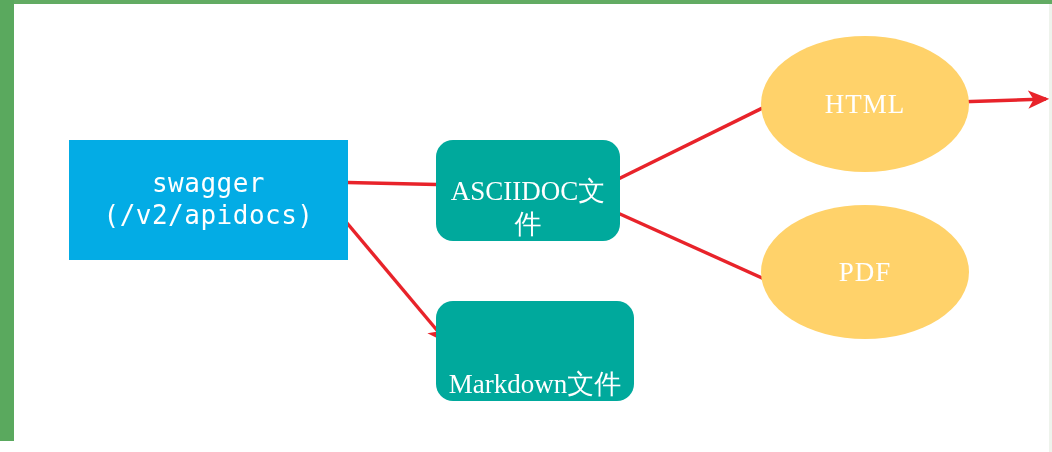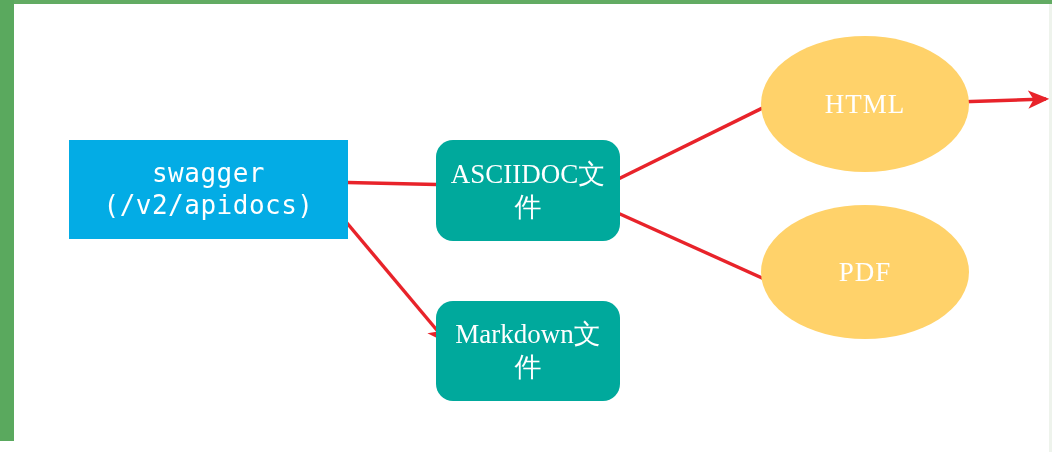--- a/index.html
+++ b/index.html
@@ -40,40 +40,41 @@
     display: flex;
     align-items: center;
     justify-content: center;
     text-align: center;
     color: #ffffff;
     box-sizing: border-box;
     line-height: 1.22;
   }
   .node-rect-blue {
     left: 69px; top: 140px;
-    width: 279px; height: 99px;
+    width: 279px; height: 120px;
     background: #03ace5;
     font-family: "DejaVu Sans Mono", "Liberation Mono", monospace;
     font-size: 26px;
     letter-spacing: 0.5px;
     padding: 0 6px;
   }
   .node-rounded-teal {
     background: #00a99c;
     border-radius: 17px;
     font-size: 27px;
     padding: 0 8px;
+    align-items: flex-end;
   }
   .node-asciidoc {
     left: 436px; top: 140px;
     width: 184px; height: 101px;
   }
   .node-markdown {
     left: 436px; top: 301px;
-    width: 184px; height: 100px;
+    width: 198px; height: 100px;
   }
   .node-ellipse-amber {
     background: #ffd26a;
     border-radius: 50%;
     font-size: 27px;
     letter-spacing: 1px;
   }
   .node-html {
     left: 761px; top: 36px;
     width: 208px; height: 136px;

